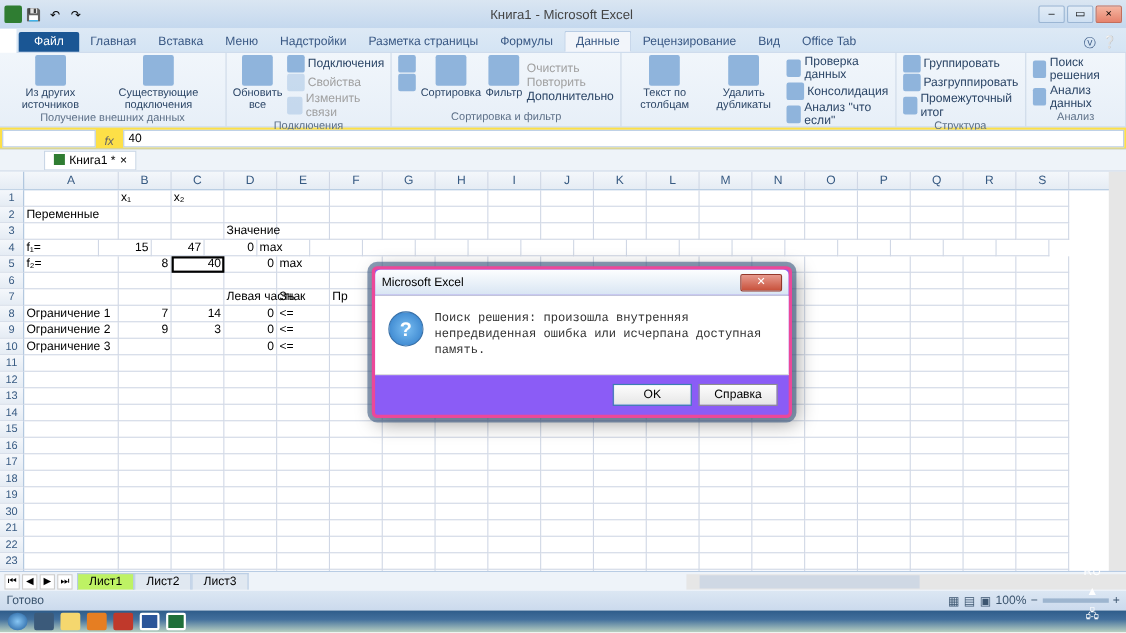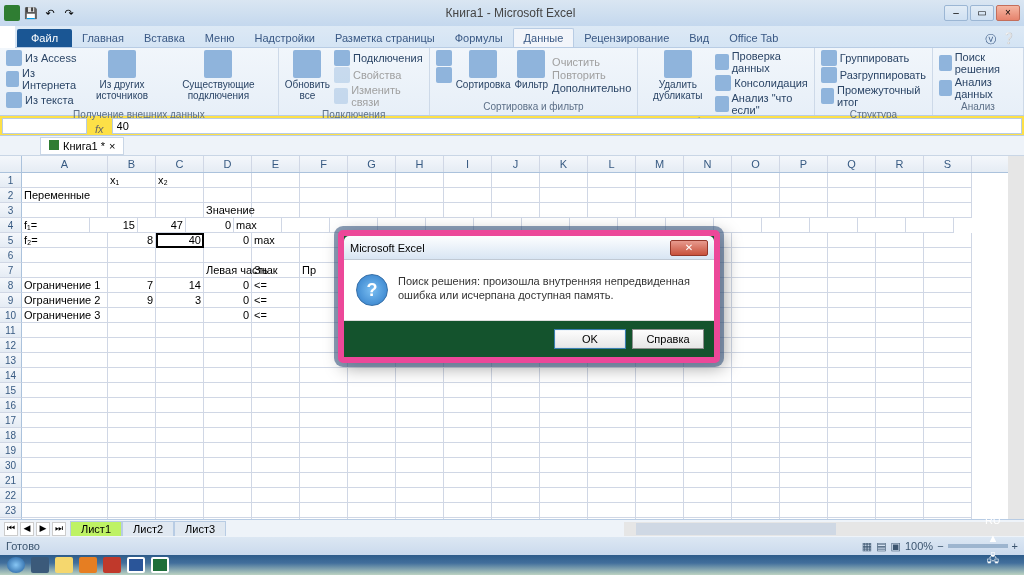--- a/index.html
+++ b/index.html
@@ -60,26 +60,26 @@
 .hscroll { margin-left: auto; width: 400px; height: 14px; background: #e6e6e6; position: relative; }
 .hscroll .thumb { position: absolute; left: 12px; width: 200px; top: 1px; bottom: 1px; background: #cfd8e4; }
 
 .status-bar { position: absolute; bottom: 20px; left: 0; right: 0; height: 18px; background: linear-gradient(#dce7f3,#cbdaed); display: flex; align-items: center; padding: 0 6px; font-size: 11px; color: #3c556f; }
 .zoom { margin-left: auto; display: flex; align-items: center; gap: 4px; }
 
 .taskbar { position: absolute; bottom: 0; left: 0; right: 0; height: 20px; background: linear-gradient(#2e5c8a,#426f9c 40%,#bcd3c2); display: flex; align-items: center; padding: 0 4px; }
 .tb-icon { width: 18px; height: 16px; margin: 0 3px; border-radius: 2px; }
 .tray { margin-left: auto; display: flex; gap: 6px; align-items: center; color: #fff; font-size: 11px; flex-direction: column; }
 
-.dialog { position: absolute; left: 338px; top: 230px; width: 382px; background: #14532d; border: 6px solid #ec4899; box-shadow: 0 0 0 4px rgba(60,90,130,0.6), 4px 4px 18px rgba(0,0,0,0.4); border-radius: 5px; }
+.dialog { position: absolute; left: 338px; top: 242px; width: 382px; background: #8b5cf6; border: 3px solid #ec4899; box-shadow: 0 0 0 4px rgba(60,90,130,0.6), 4px 4px 18px rgba(0,0,0,0.4); border-radius: 5px; }
 .dlg-title { height: 24px; background: linear-gradient(#fdfeff,#d8e5f3); display: flex; align-items: center; padding: 0 6px; font-size: 11px; border-bottom: 1px solid #c0c9d4; border-radius: 5px 5px 0 0; }
 .dlg-close { margin-left: auto; width: 38px; height: 16px; background: linear-gradient(#e79a8e,#c8513b); border: 1px solid #93372a; border-radius: 2px; color: #fff; text-align: center; font-size: 10px; line-height: 14px; }
 .dlg-body { padding: 14px 12px; display: flex; gap: 10px; background: #fff; border-bottom: 1px solid #ddd; }
 .dlg-icon { width: 32px; height: 32px; border-radius: 50%; background: radial-gradient(#7abef2,#2d7ac7); display: flex; align-items: center; justify-content: center; color: #fff; font-weight: bold; font-size: 18px; border: 1px solid #3870a8; flex-shrink: 0; }
-.dlg-text { font-size: 11px; color: #333; line-height: 1.3; }
+.dlg-text { font-size: 11px; color: #333; line-height: 1.3; font-family: Liberation Mono, monospace; }
 .dlg-footer { padding: 8px 10px; display: flex; justify-content: flex-end; gap: 6px; }
 .dlg-btn { min-width: 72px; padding: 3px 10px; background: linear-gradient(#fdfdfd,#e6e6e6); border: 1px solid #8e8f8f; font-size: 11px; }
 .dlg-btn.default { border: 1px solid #3c7fb1; box-shadow: 0 0 1px #6fb1e0 inset; }
 
 .vscroll { position: absolute; right: 0; top: 0; bottom: 0; width: 16px; background: #e6e6e6; }
 </style>
 </head>
 <body>
 
 <div class="title-bar">
@@ -111,34 +111,20 @@
   <div class="rtab">Office Tab</div>
   <div class="help-icons">
     <span>ⓥ</span>
     <span>❔</span>
   </div>
 </div>
 
 <div class="ribbon">
   <div class="rgroup">
     <div class="rgroup-content">
-      <div class="rcol">
-        <div class="ritem">
-            <span class="ricon"></span>
-            <span>Из Access</span>
-          </div>
-        <div class="ritem">
-            <span class="ricon"></span>
-            <span>Из Интернета</span>
-          </div>
-        <div class="ritem">
-            <span class="ricon"></span>
-            <span>Из текста</span>
-          </div>
-      </div>
       <div class="rbig">
           <span class="ricon big"></span>
           <span>Из других источников</span>
         </div>
       <div class="rbig">
           <span class="ricon big"></span>
           <span>Существующие подключения</span>
         </div>
     </div>
     <div class="rgroup-label">Получение внешних данных</div>
@@ -189,20 +175,24 @@
           </div>
         <div class="ritem">
             <span>Дополнительно</span>
           </div>
       </div>
     </div>
     <div class="rgroup-label">Сортировка и фильтр</div>
   </div>
   <div class="rgroup">
     <div class="rgroup-content">
+      <div class="rbig">
+          <span class="ricon big"></span>
+          <span>Текст по столбцам</span>
+        </div>
       <div class="rbig">
           <span class="ricon big"></span>
           <span>Удалить дубликаты</span>
         </div>
       <div class="rcol">
         <div class="ritem">
             <span class="ricon"></span>
             <span>Проверка данных</span>
           </div>
         <div class="ritem">

